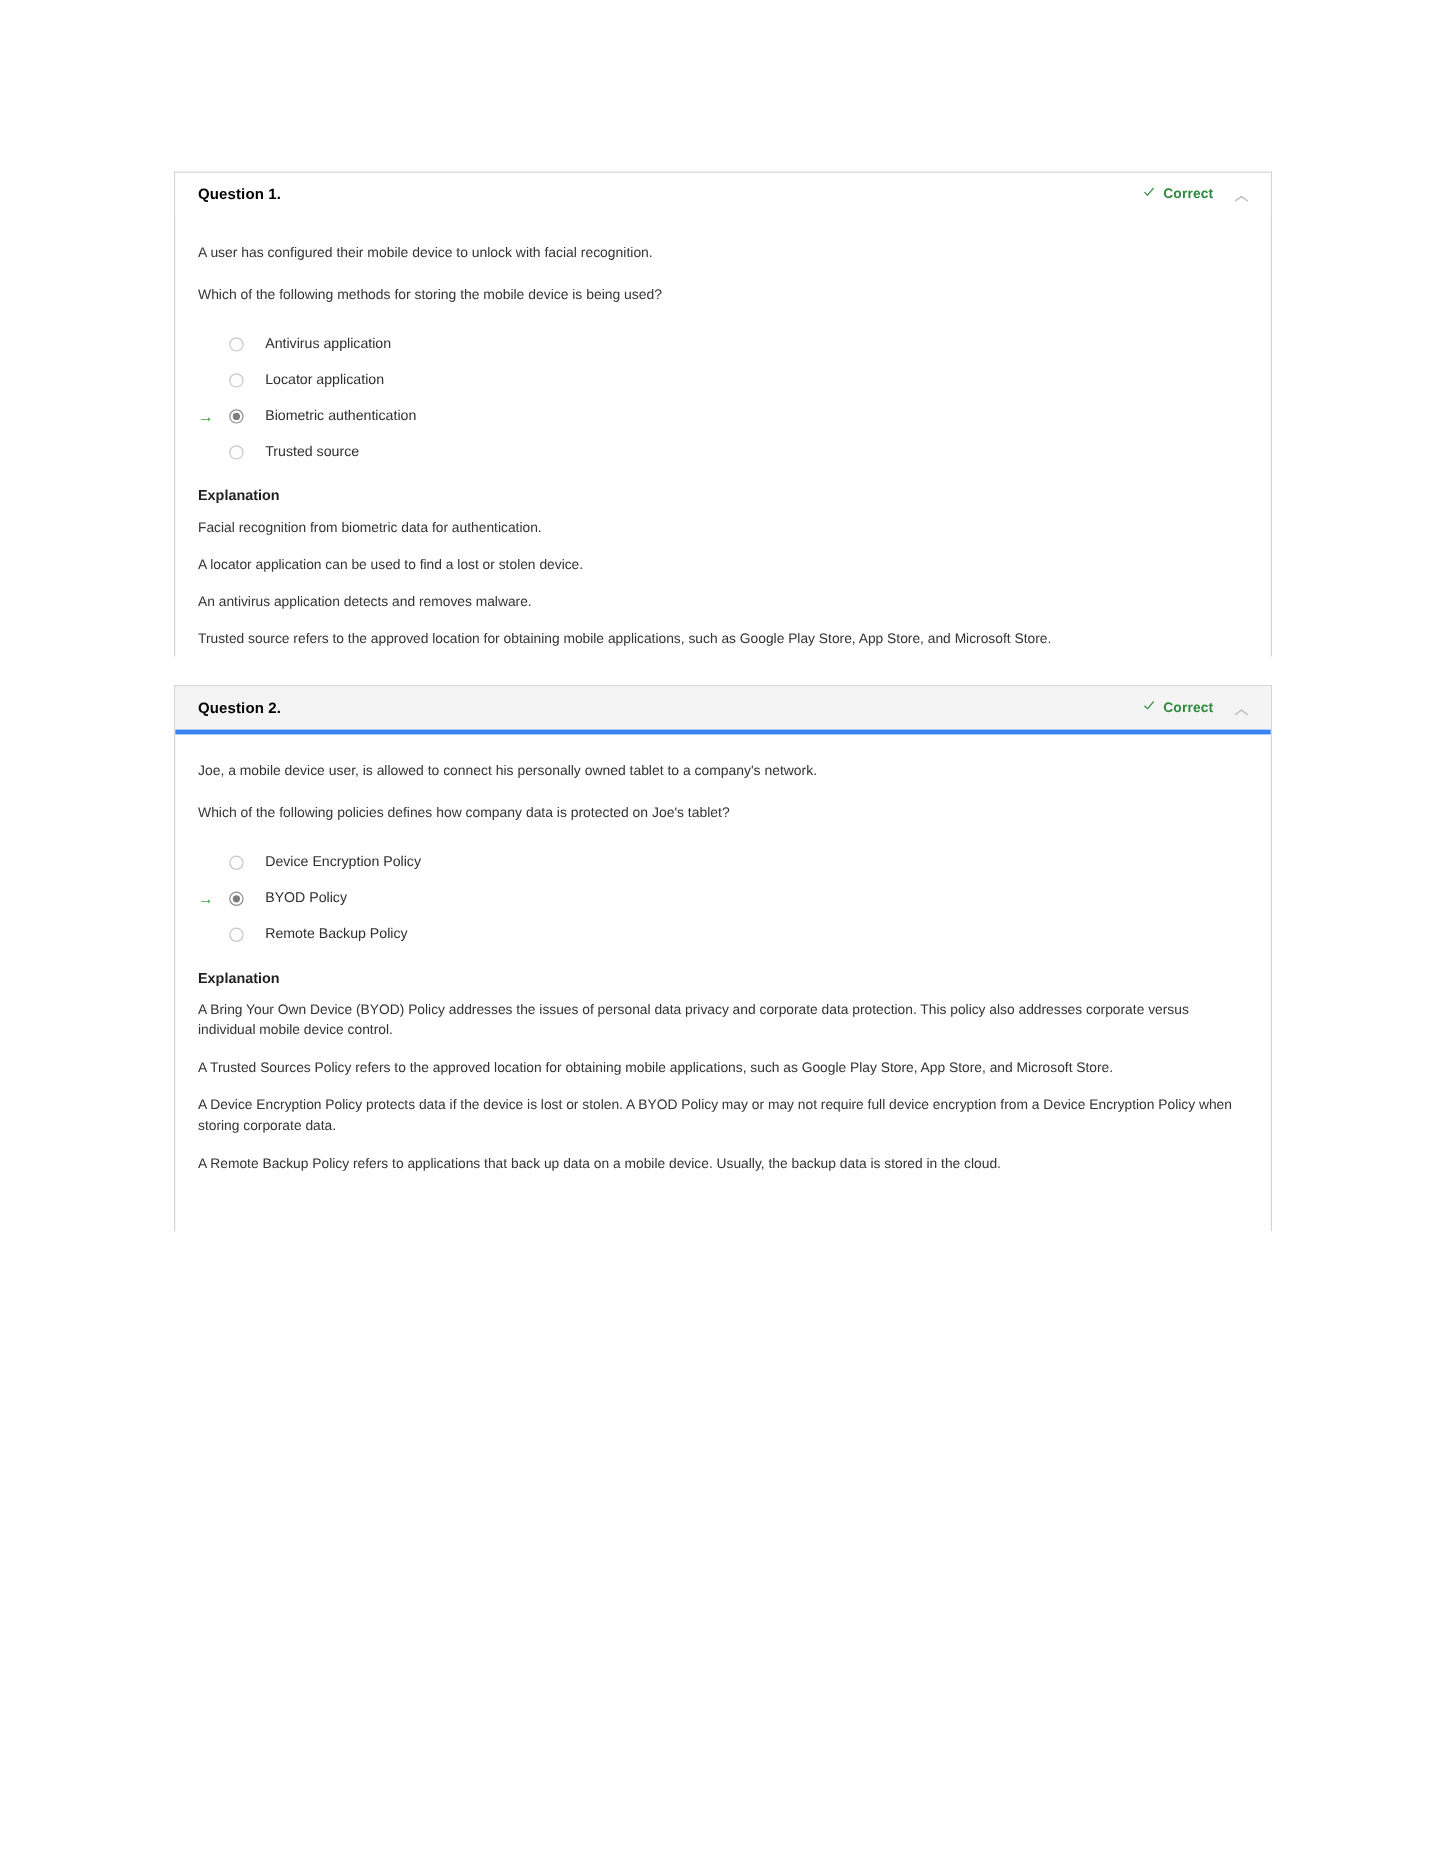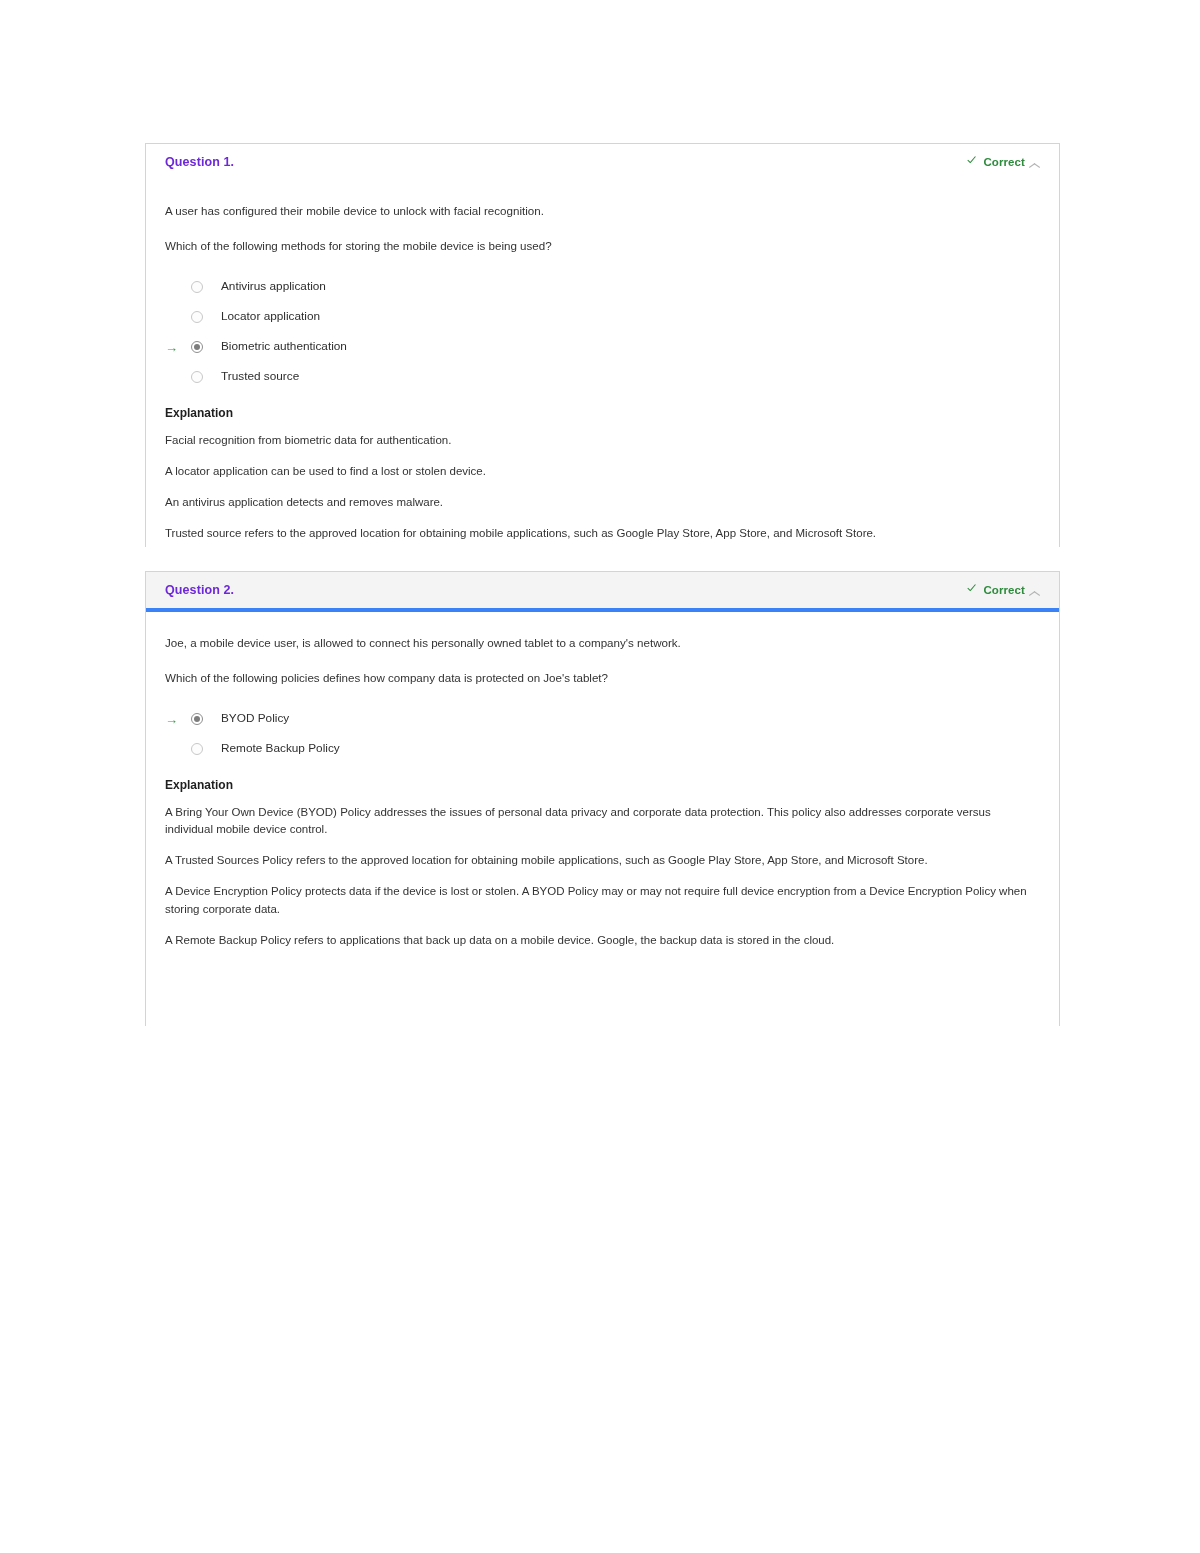--- a/index.html
+++ b/index.html
@@ -57,28 +57,28 @@
     background: #ffffff;
   }
   .card--q2 .card-header {
     background: #f4f4f4;
     border-bottom: 4px solid #3b82f6;
   }
 
   .q-title {
     font-size: 12.5px;
     font-weight: bold;
-    color: #6d28d9;
+    color: #000000;
     letter-spacing: 0.1px;
   }
 
   .header-right {
     display: flex;
     align-items: center;
-    gap: 3px;
+    gap: 17px;
   }
 
   .status {
     display: flex;
     align-items: center;
     gap: 6px;
     color: #2e8b3d;
     font-size: 11.5px;
     font-weight: bold;
     letter-spacing: 0.1px;
@@ -286,31 +286,35 @@
         <span class="chevron-up"></span>
       </div>
     </div>
 
     <div class="card-body">
       <p class="stem stem--first">Joe, a mobile device user, is allowed to connect his personally owned tablet to a company's network.</p>
       <p class="stem stem--second">Which of the following policies defines how company data is protected on Joe's tablet?</p>
 
       <ul class="options">
         <li class="option">
+          <span class="radio"></span>
+          <span class="option-label">Device Encryption Policy</span>
+        </li>
+        <li class="option">
           <span class="arrow-icon">→</span>
           <span class="radio radio--selected"></span>
           <span class="option-label">BYOD Policy</span>
         </li>
         <li class="option">
           <span class="radio"></span>
           <span class="option-label">Remote Backup Policy</span>
         </li>
       </ul>
 
       <h3 class="explanation-heading">Explanation</h3>
       <p class="exp-para exp-para--tight">A Bring Your Own Device (BYOD) Policy addresses the issues of personal data privacy and corporate data protection. This policy also addresses corporate versus individual mobile device control.</p>
       <p class="exp-para">A Trusted Sources Policy refers to the approved location for obtaining mobile applications, such as Google Play Store, App Store, and Microsoft Store.</p>
       <p class="exp-para">A Device Encryption Policy protects data if the device is lost or stolen. A BYOD Policy may or may not require full device encryption from a Device Encryption Policy when storing corporate data.</p>
-      <p class="exp-para">A Remote Backup Policy refers to applications that back up data on a mobile device. Google, the backup data is stored in the cloud.</p>
+      <p class="exp-para">A Remote Backup Policy refers to applications that back up data on a mobile device. Usually, the backup data is stored in the cloud.</p>
     </div>
   </section>
 
 </div>
 
 </body></html>

